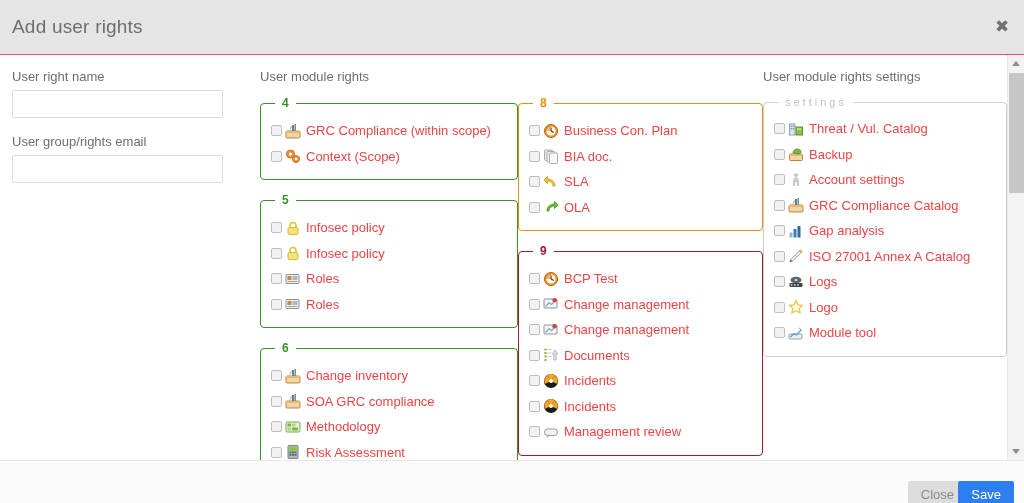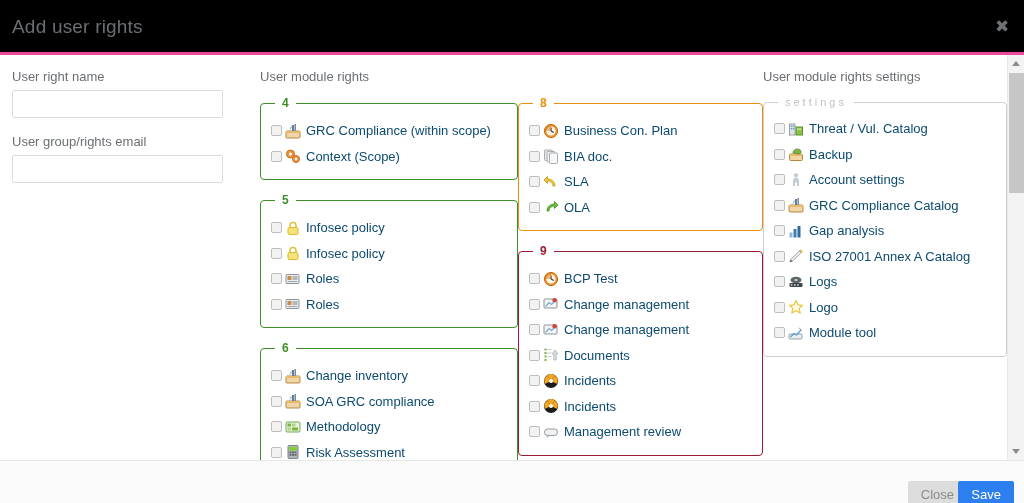--- a/index.html
+++ b/index.html
@@ -16,22 +16,22 @@
     background: #fff;
     display: flex;
     flex-direction: column;
   }
 
   
   .dialog-header {
     position: relative;
     height: 55px;
     flex: 0 0 55px;
-    border-bottom: 3px solid #ec4899;
-    background: #000000;
+    border-bottom: 1px solid #ec4899;
+    background: #e5e5e5;
   }
   .dialog-title {
     position: absolute;
     left: 12px; top: 16px;
     font-size: 19px;
     font-weight: 400;
     color: #6b6f73;
     letter-spacing: .2px;
   }
   .close-btn {
@@ -155,21 +155,21 @@
   .cb-ico {
     width: 16px; height: 16px;
     flex: 0 0 16px;
     margin-right: 5px;
     display: inline-block;
     position: relative;
   }
   .cb-ico svg { display: block; }
   .cb-text {
     font-size: 13px;
-    color: #0c4a6e;
+    color: #ef4444;
     line-height: 1;
   }
 
   
   .vscroll {
     position: absolute;
     right: 0; top: 0;
     width: 17px;
     height: 405px;
     background: #f3f3f3;

